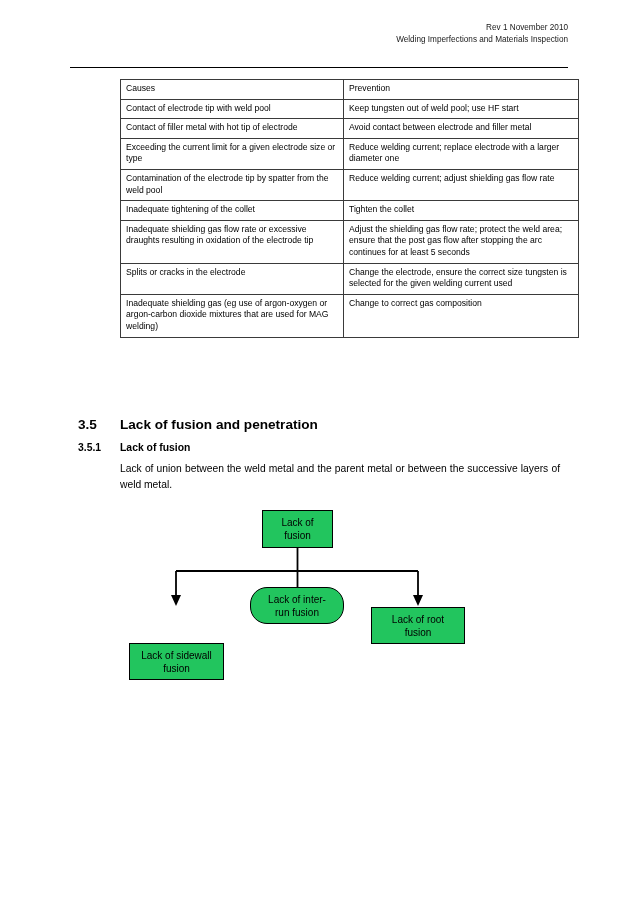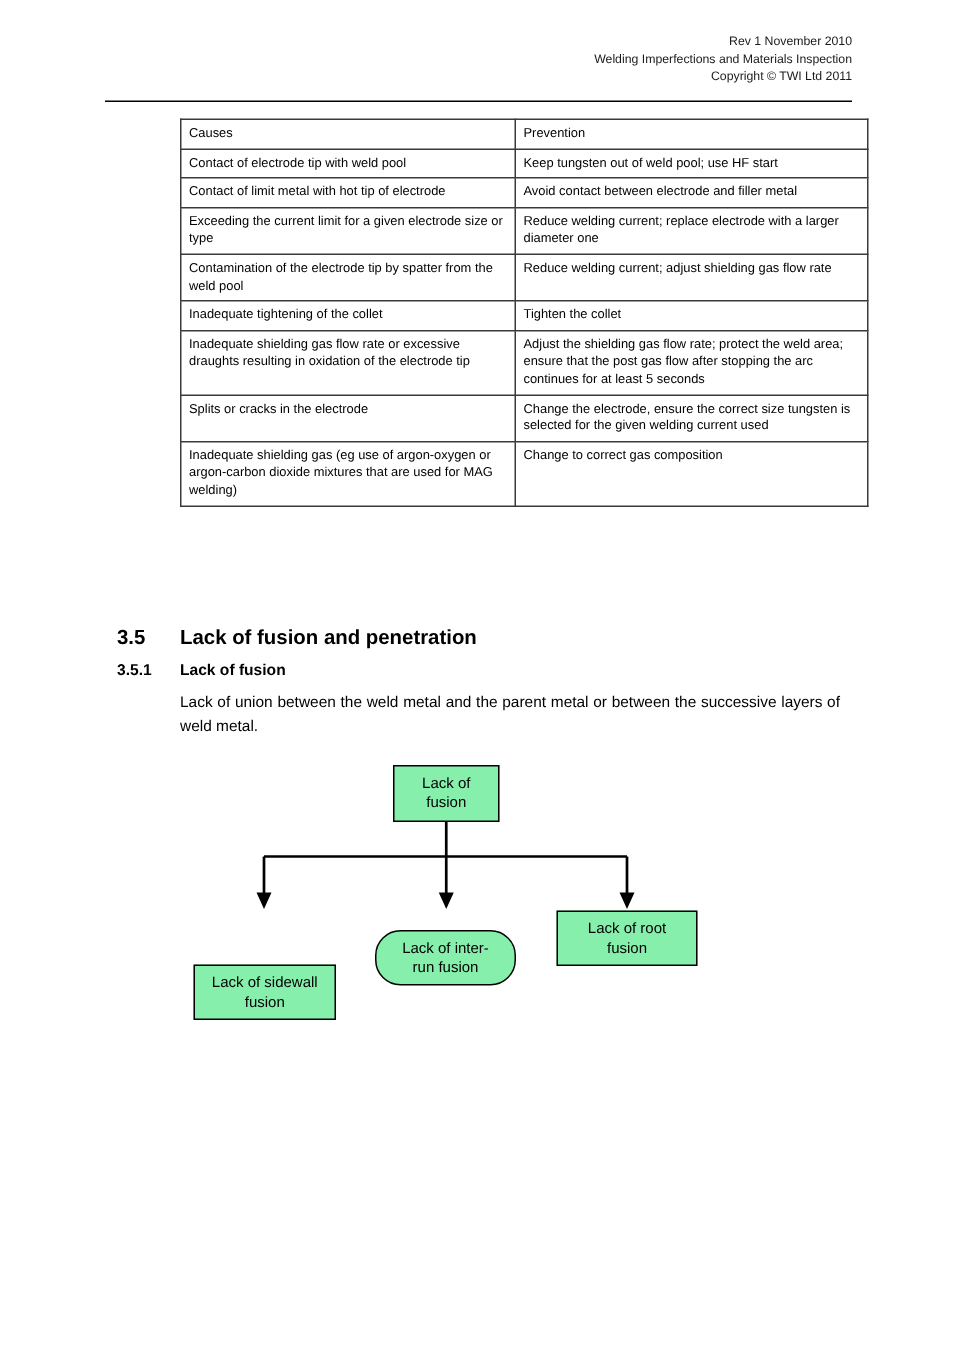--- a/index.html
+++ b/index.html
@@ -100,33 +100,33 @@
     position: absolute;
     left: 0;
     top: 0;
     width: 638px;
     height: 903px;
     pointer-events: none;
   }
   .node {
     position: absolute;
     border: 1.6px solid #000000;
-    background: #86efac;
+    background: #22c55e;
     font-size: 10px;
     line-height: 13px;
     text-align: center;
     display: flex;
     align-items: center;
     justify-content: center;
     color: #000000;
     box-sizing: border-box;
   }
   .node-root     { left: 262px; top: 510px; width: 71px;  height: 38px; }
   .node-sidewall { left: 129px; top: 627px; width: 95px;  height: 37px; margin-top: 16px; }
-  .node-inter    { left: 250px; top: 620px; width: 94px;  height: 37px; border-radius: 17px; }
+  .node-inter    { left: 250px; top: 587px; width: 94px;  height: 37px; border-radius: 17px; }
   .node-root-f   { left: 371px; top: 607px; width: 94px;  height: 37px; }
 
   
   .footer-rule {
     position: absolute;
     top: 838px;
     left: 70px;
     width: 498px;
     height: 1px;
     background: #555555;
@@ -178,36 +178,35 @@
   }
 </style>
 </head>
 <body>
 
 <div class="page">
 
   <div class="header">
     <div class="header-line">Rev 1 November 2010</div>
     <div class="header-line">Welding Imperfections and Materials Inspection</div>
-    <div class="header-line">Copyright © TWI Ltd 2011</div>
   </div>
   <div class="header-rule"></div>
 
   <table class="data-table">
     <tbody>
       <tr>
         <td class="col-cause">Causes</td>
         <td class="col-prev">Prevention</td>
       </tr>
       <tr>
         <td>Contact of electrode tip with weld pool</td>
         <td>Keep tungsten out of weld pool; use HF start</td>
       </tr>
       <tr>
-        <td>Contact of limit metal with hot tip of electrode</td>
+        <td>Contact of filler metal with hot tip of electrode</td>
         <td>Avoid contact between electrode and filler metal</td>
       </tr>
       <tr>
         <td>Exceeding the current limit for a given electrode size or type</td>
         <td>Reduce welding current; replace electrode with a larger diameter one</td>
       </tr>
       <tr>
         <td>Contamination of the electrode tip by spatter from the weld pool</td>
         <td>Reduce welding current; adjust shielding gas flow rate</td>
       </tr>

